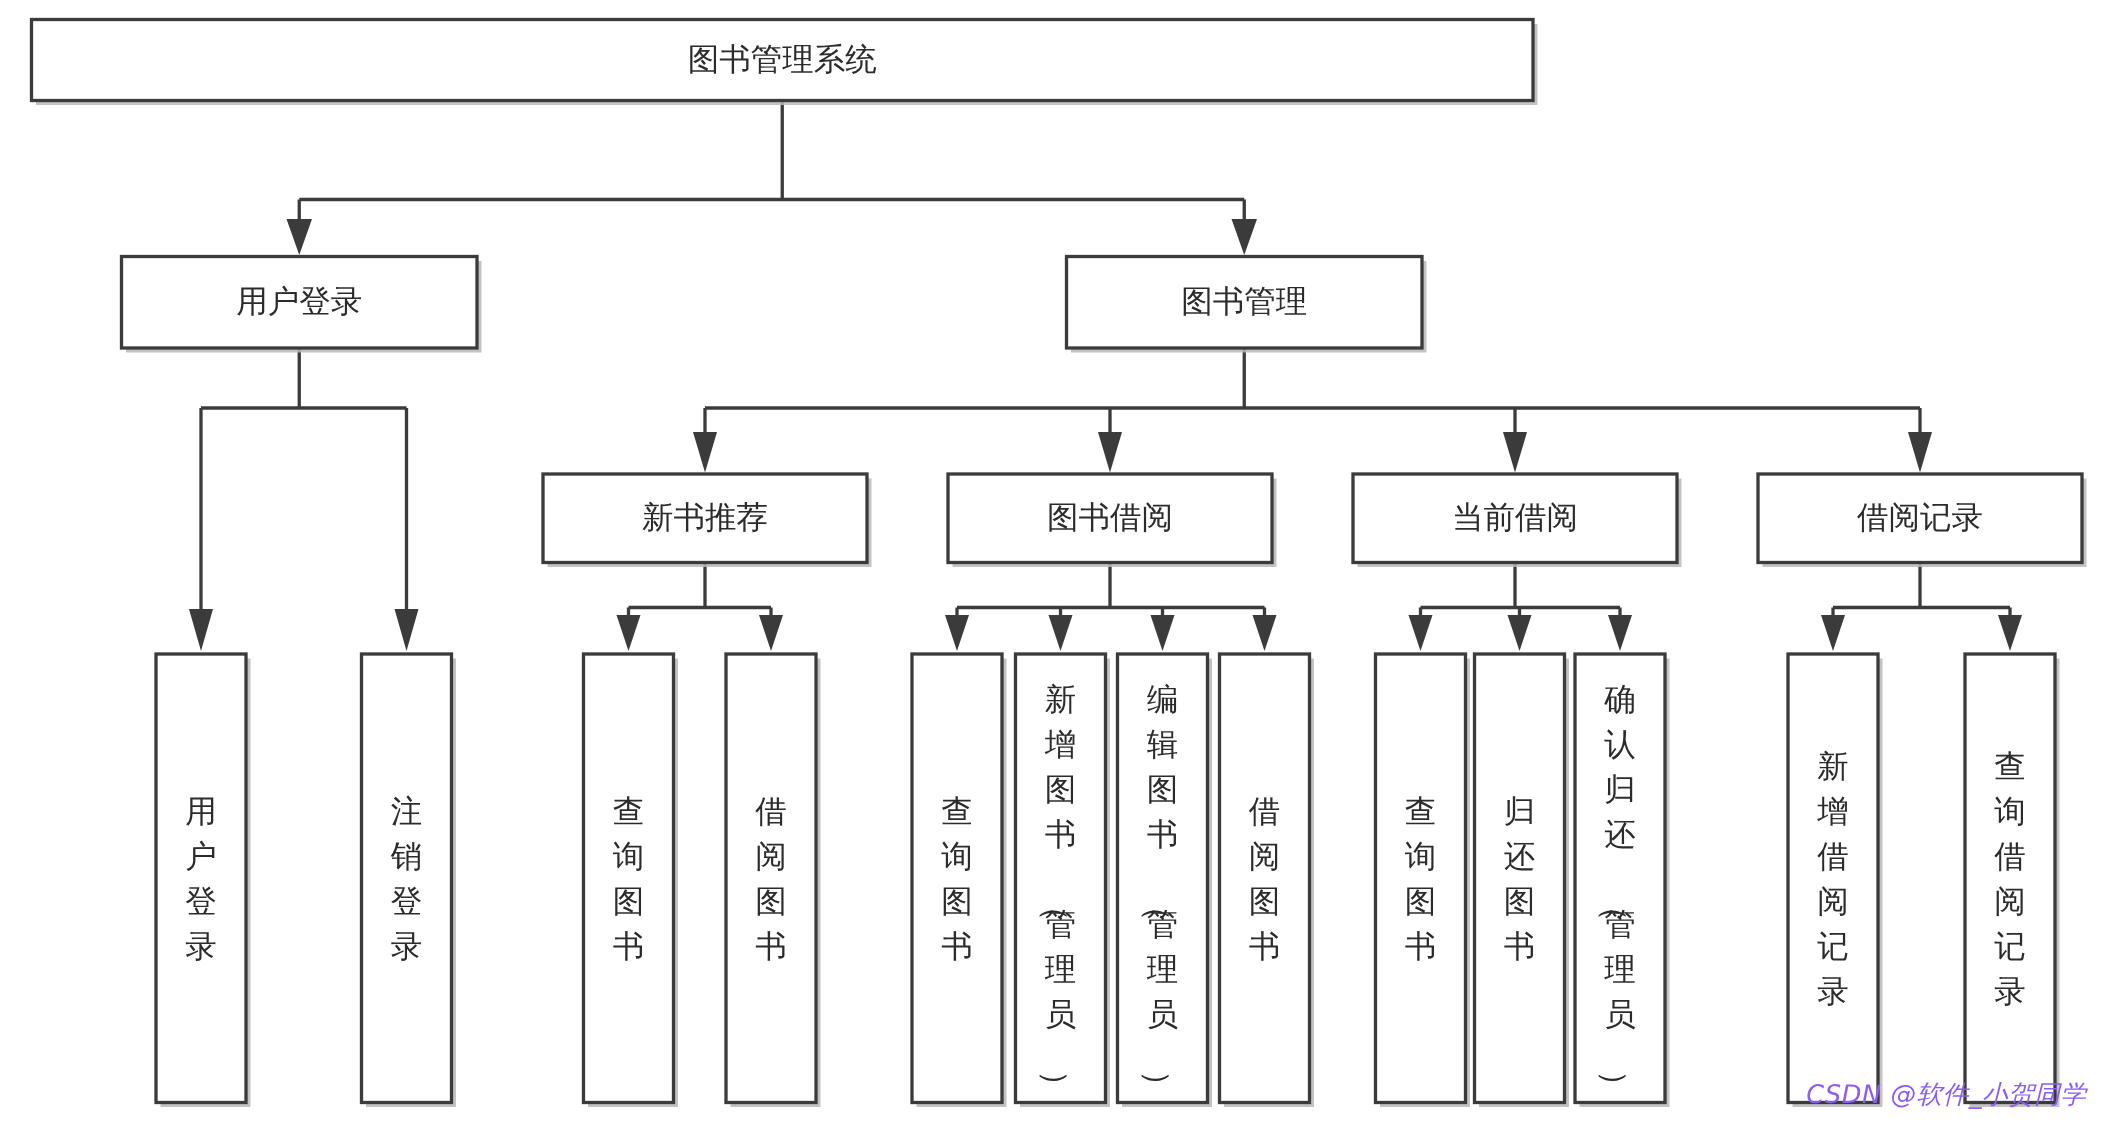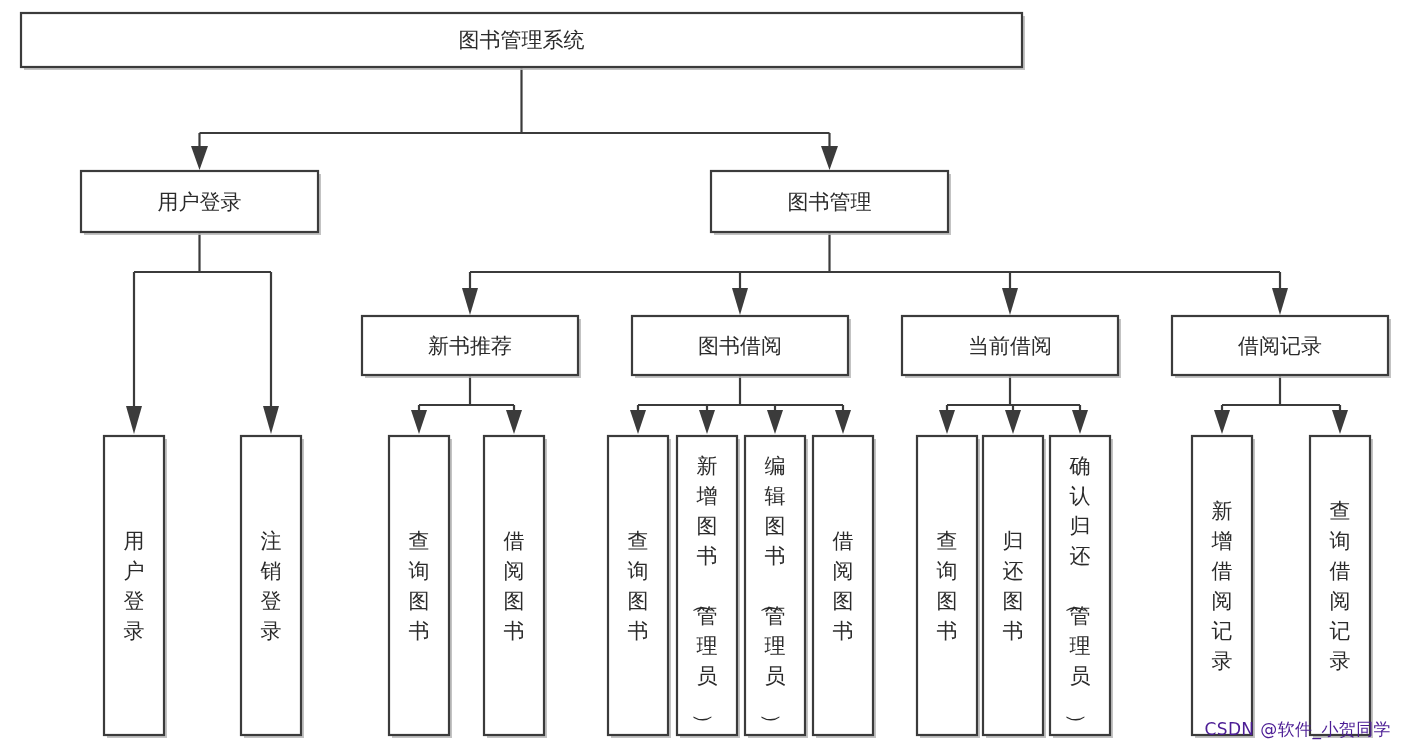--- a/index.html
+++ b/index.html
@@ -56,24 +56,25 @@
     font-family: "DejaVu Sans", "Liberation Sans", sans-serif;
     font-size: 21px;
     text-anchor: middle;
   }
   .watermark {
     position: absolute;
     right: 14px;
     bottom: 6px;
     font-family: "DejaVu Sans", "Liberation Sans", sans-serif;
     font-size: 17px;
-    color: #4c1d95;
+    color: #8b5cf6;
     letter-spacing: 0.4px;
     white-space: nowrap;
     pointer-events: none;
+    font-style: italic;
   }
 </style>
 </head>
 <body>
 
 <div id="diagram-root">
 
   <svg id="flowchart" viewBox="0 0 1405 747" xmlns="http://www.w3.org/2000/svg">
 
     <g>

